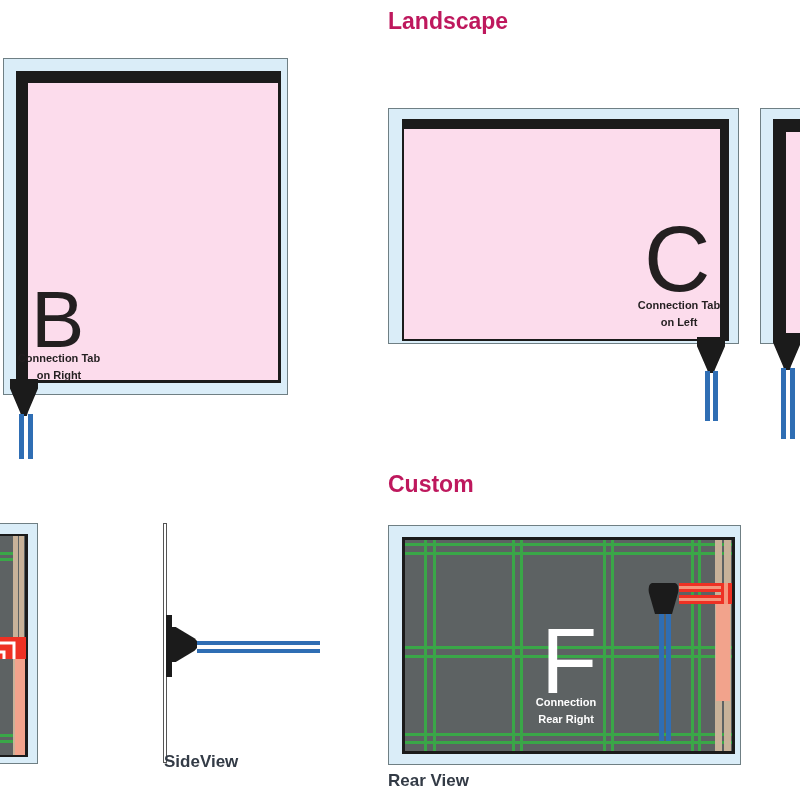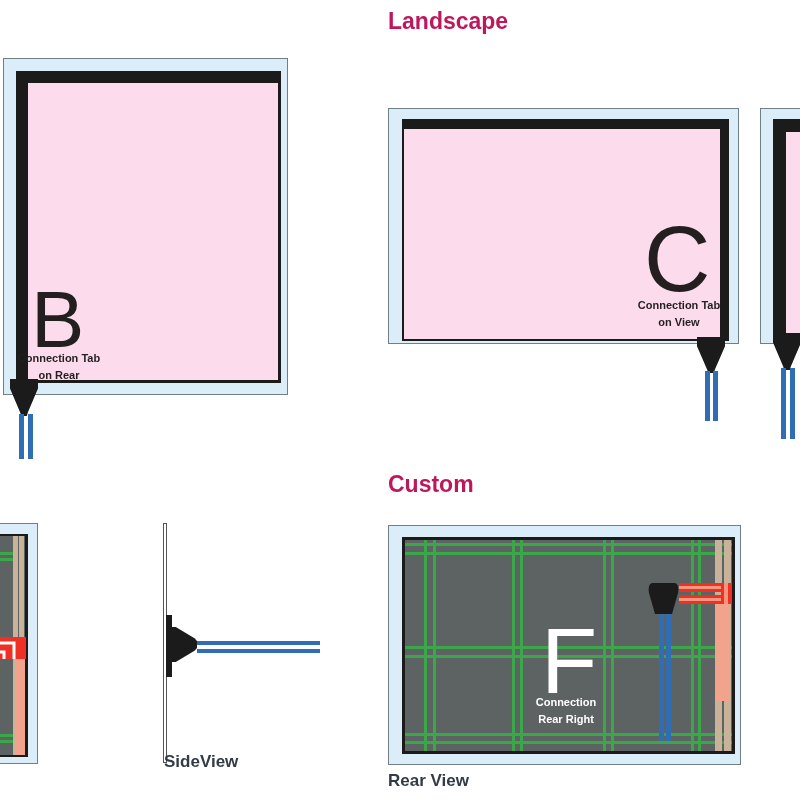--- a/index.html
+++ b/index.html
@@ -31,32 +31,32 @@
 <div id="screen">
 
   <div class="heading" style="left:388px;top:8px;">Landscape</div>
   <div class="heading" style="left:388px;top:471px;">Custom</div>
 
   <div class="panel-outer" style="left:3px;top:58px;width:285px;height:337px;">
     <div class="pink-frame" style="left:12px;top:12px;width:265px;height:312px;border-width:12px 3px 3px 12px;"></div>
     <div class="letter" style="left:27px;top:221px;font-size:80px;">B</div>
     <div class="caption" style="left:12px;top:291px;width:86px;">
       <div>Connection Tab</div>
-      <div>on Rear</div>
+      <div>on Right</div>
     </div>
     <div class="connector-down" style="left:6px;top:320px;width:28px;height:37px;"></div>
     <div class="cable-v" style="left:15px;top:355px;width:14px;height:45px;"></div>
   </div>
 
   <div class="panel-outer" style="left:388px;top:108px;width:351px;height:236px;">
     <div class="pink-frame" style="left:13px;top:10px;width:327px;height:222px;border-width:10px 9px 2px 2px;"></div>
     <div class="letter" style="left:255px;top:104px;font-size:92px;">C</div>
     <div class="caption" style="left:247px;top:188px;width:86px;">
       <div>Connection Tab</div>
-      <div>on View</div>
+      <div>on Left</div>
     </div>
     <div class="connector-down" style="left:308px;top:228px;width:28px;height:36px;"></div>
     <div class="cable-v" style="left:316px;top:262px;width:13px;height:50px;"></div>
   </div>
 
   <div class="panel-outer" style="left:760px;top:108px;width:41px;height:236px;">
     <div class="pink-frame" style="left:12px;top:10px;width:40px;height:222px;border-width:13px 0 0 13px;"></div>
     <div class="connector-down" style="left:12px;top:224px;width:28px;height:37px;"></div>
     <div class="cable-v" style="left:20px;top:259px;width:14px;height:71px;"></div>
   </div>

